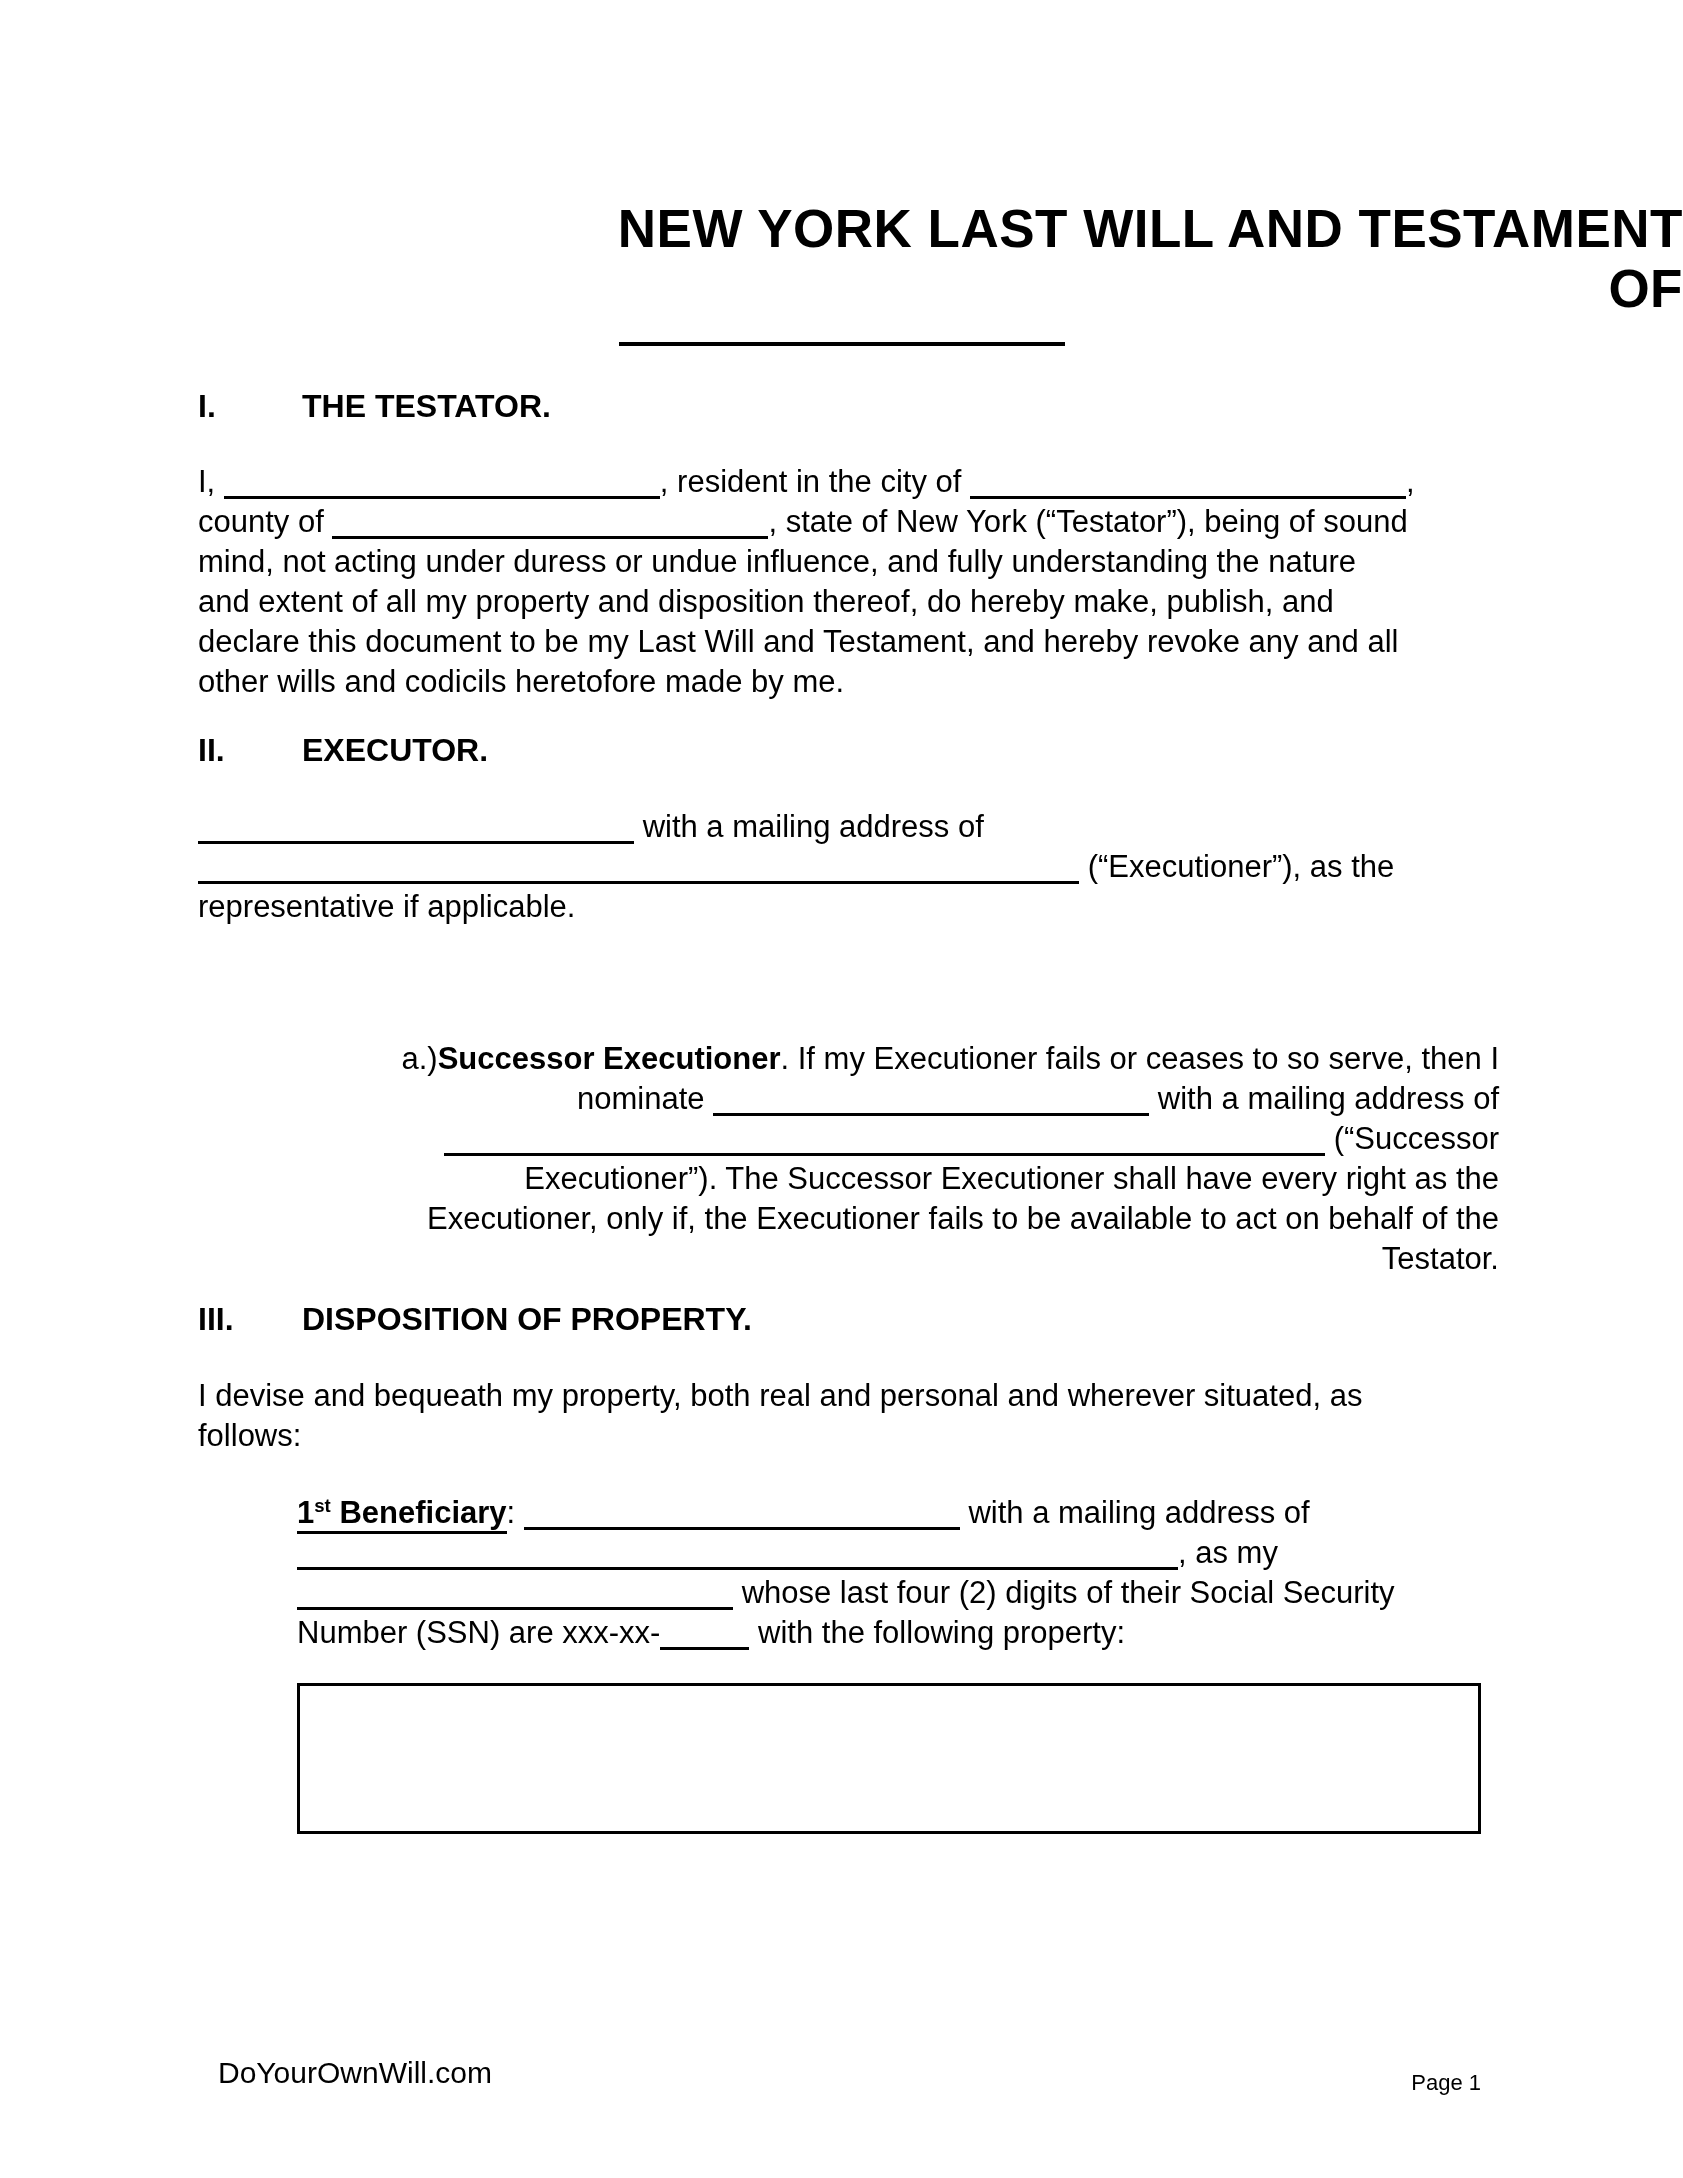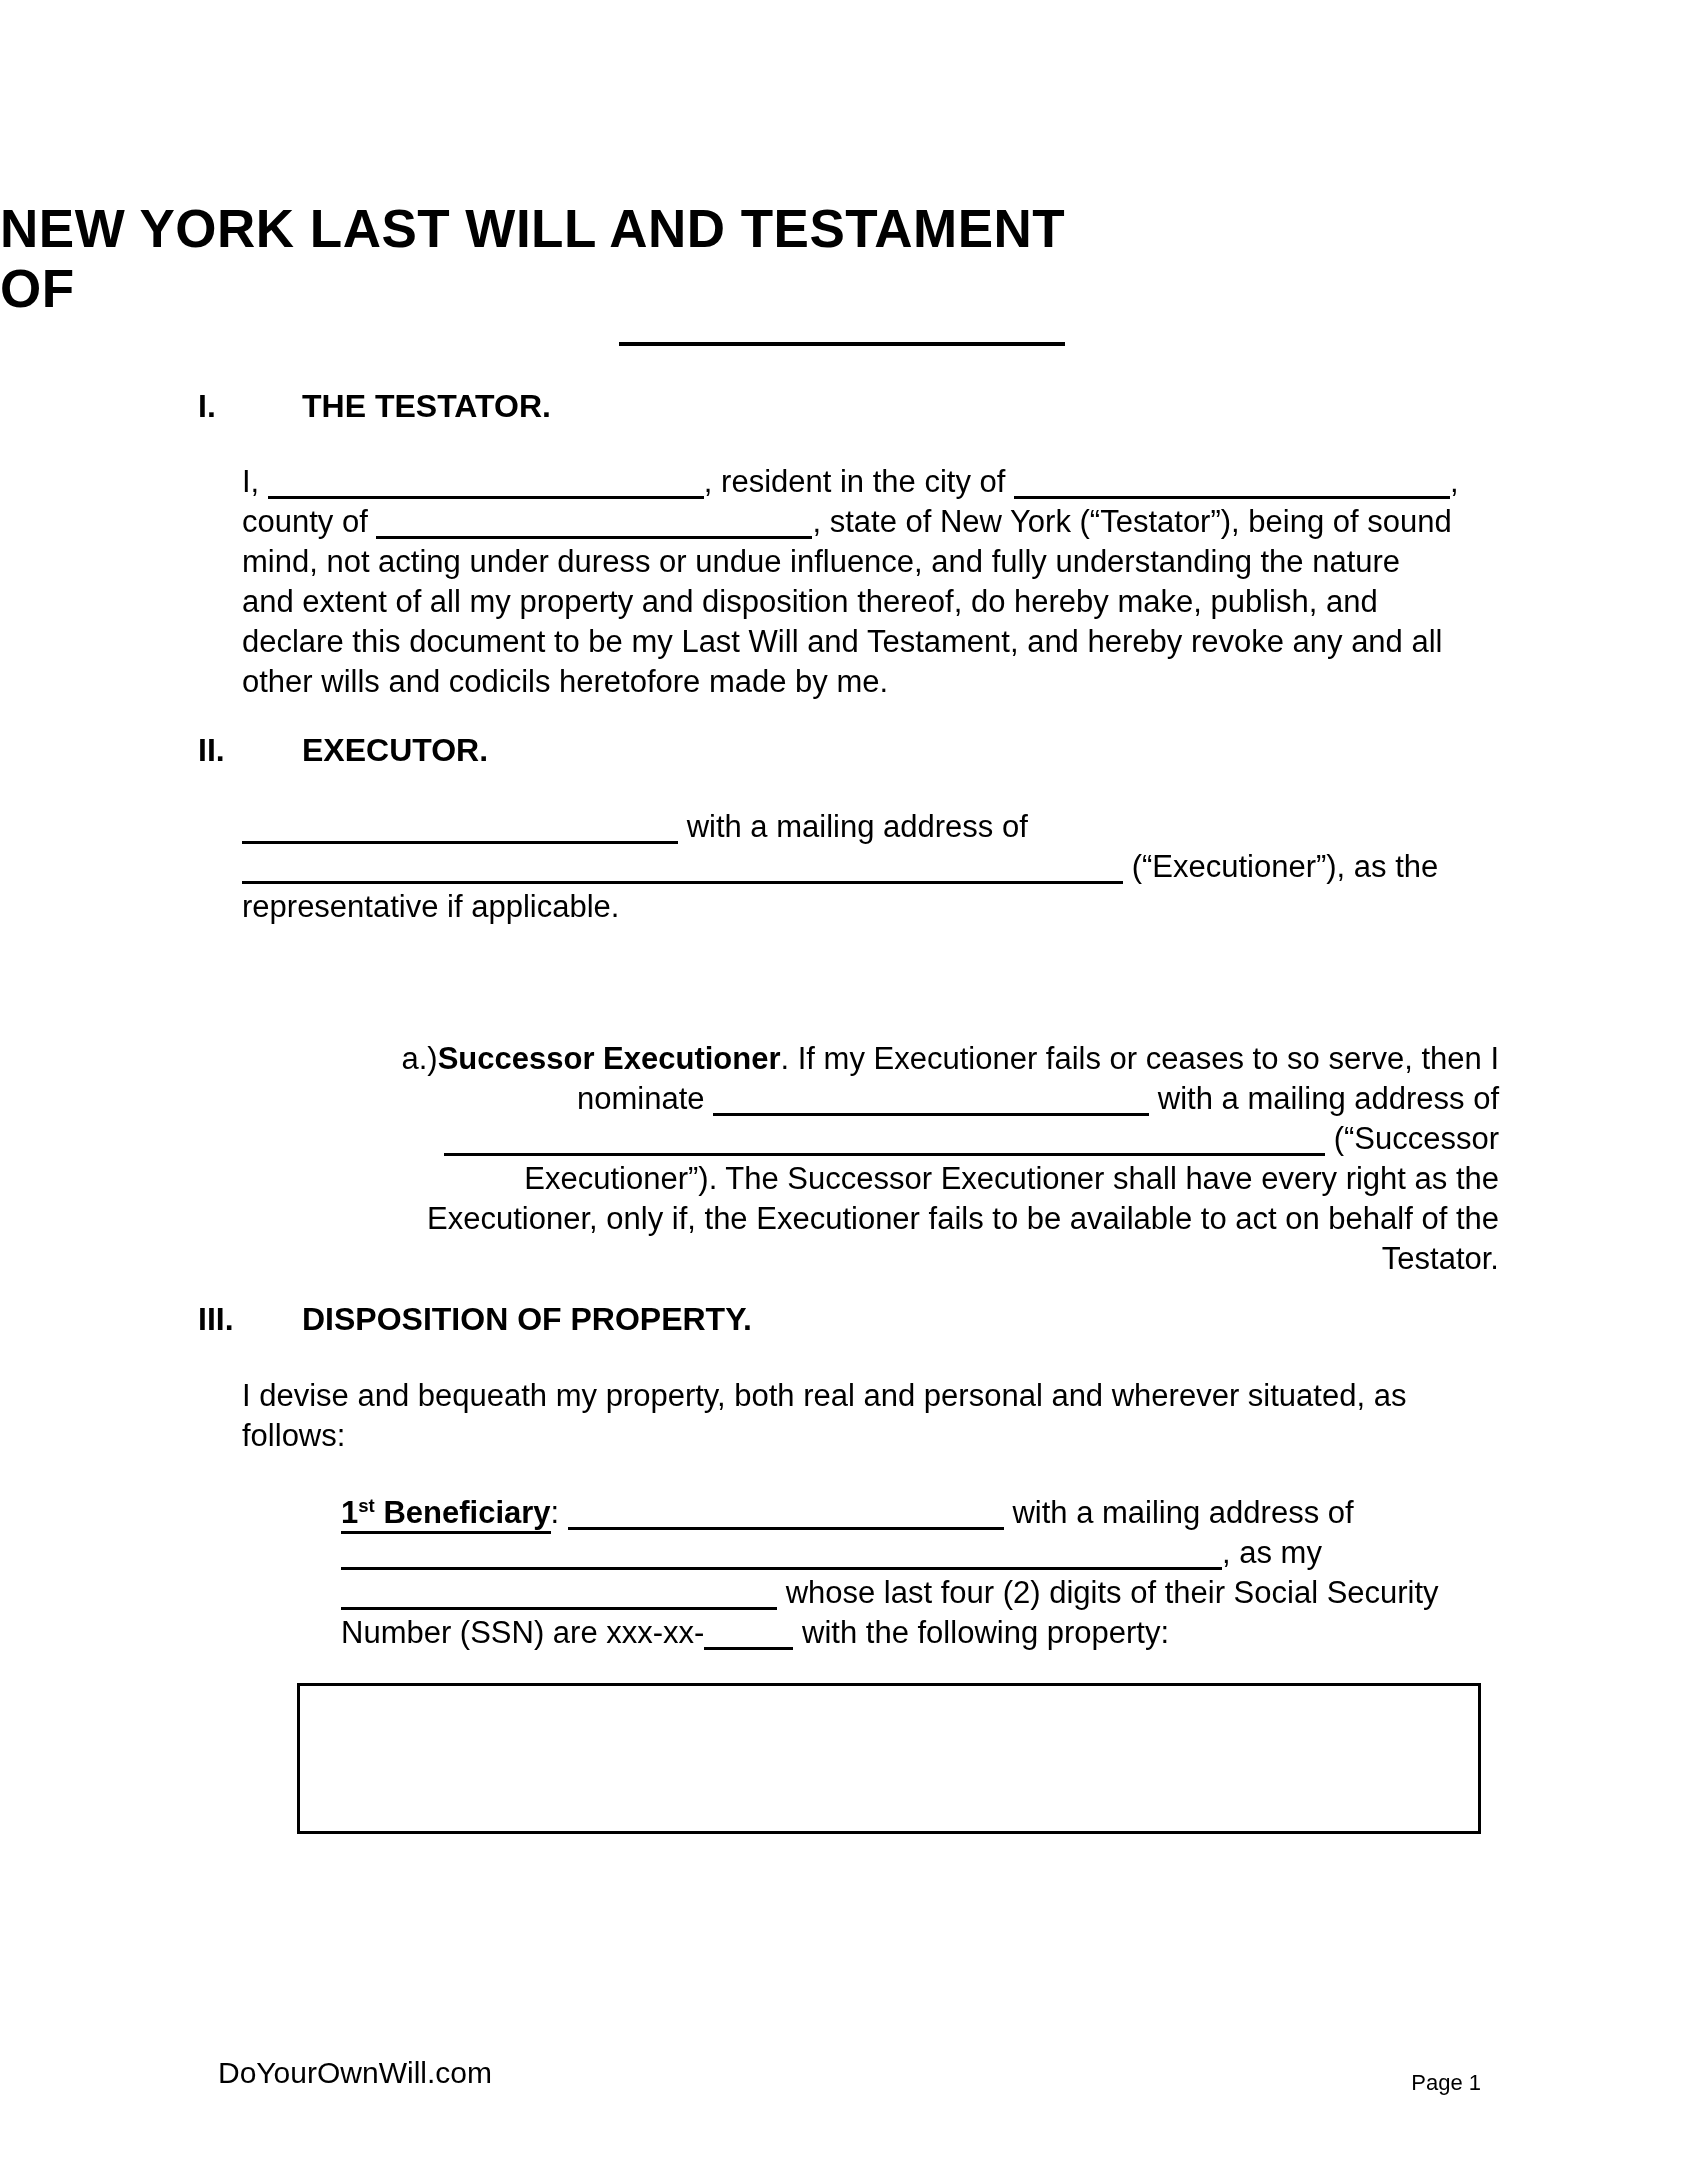--- a/index.html
+++ b/index.html
@@ -6,21 +6,21 @@
   .page{
     position:relative;
     width:1683px;height:2178px;
     background:#ffffff;color:#000000;
     font-family:"Liberation Sans","DejaVu Sans",sans-serif;
     font-size:31px;line-height:40px;
     overflow:hidden;
   }
   .title{
     position:absolute;top:199px;left:0;width:1683px;
-    text-align:left;font-weight:bold;
+    text-align:right;font-weight:bold;
     font-size:53px;line-height:60px;
     letter-spacing:0.5px;
   }
   .title-underline{
     position:absolute;top:342px;left:619px;width:446px;
     height:0;border-bottom:4px solid #000;
   }
   .heading{
     position:absolute;left:198px;width:1287px;
     font-weight:bold;font-size:32px;line-height:40px;
@@ -28,21 +28,21 @@
   }
   .h1{top:386px}.h2{top:730px}.h3{top:1299px}
   .sec-num{display:inline-block;width:104px;}
   .para{position:absolute;left:198px;width:1297px;}
   .p1{top:462px}.p2{top:807px}.p3{top:1376px}
   .ablock{position:absolute;left:242px;top:1039px;width:1257px;text-align:right;}
   .ablock .ln{margin-left:64px;}
   .ablock .ln.first{margin-left:0;}
   .a-marker{display:inline-block;width:55px;}
   .ben{position:absolute;left:297px;top:1493px;width:1198px;}
-  .ln{height:40px;line-height:40px;white-space:nowrap;margin-left:44px;}
+  .ln{height:40px;line-height:40px;white-space:nowrap;}
   .b{font-weight:bold;}
   .ub{font-weight:bold;border-bottom:3px solid #000;padding-bottom:1px;}
   sup{font-size:60%;line-height:0;}
   .bl{
     display:inline-block;height:4px;
     border-bottom:3px solid #000;
     vertical-align:-7px;
   }
   .w1{width:436px}.w2{width:881px}.w3{width:89px}
   .property-box{

